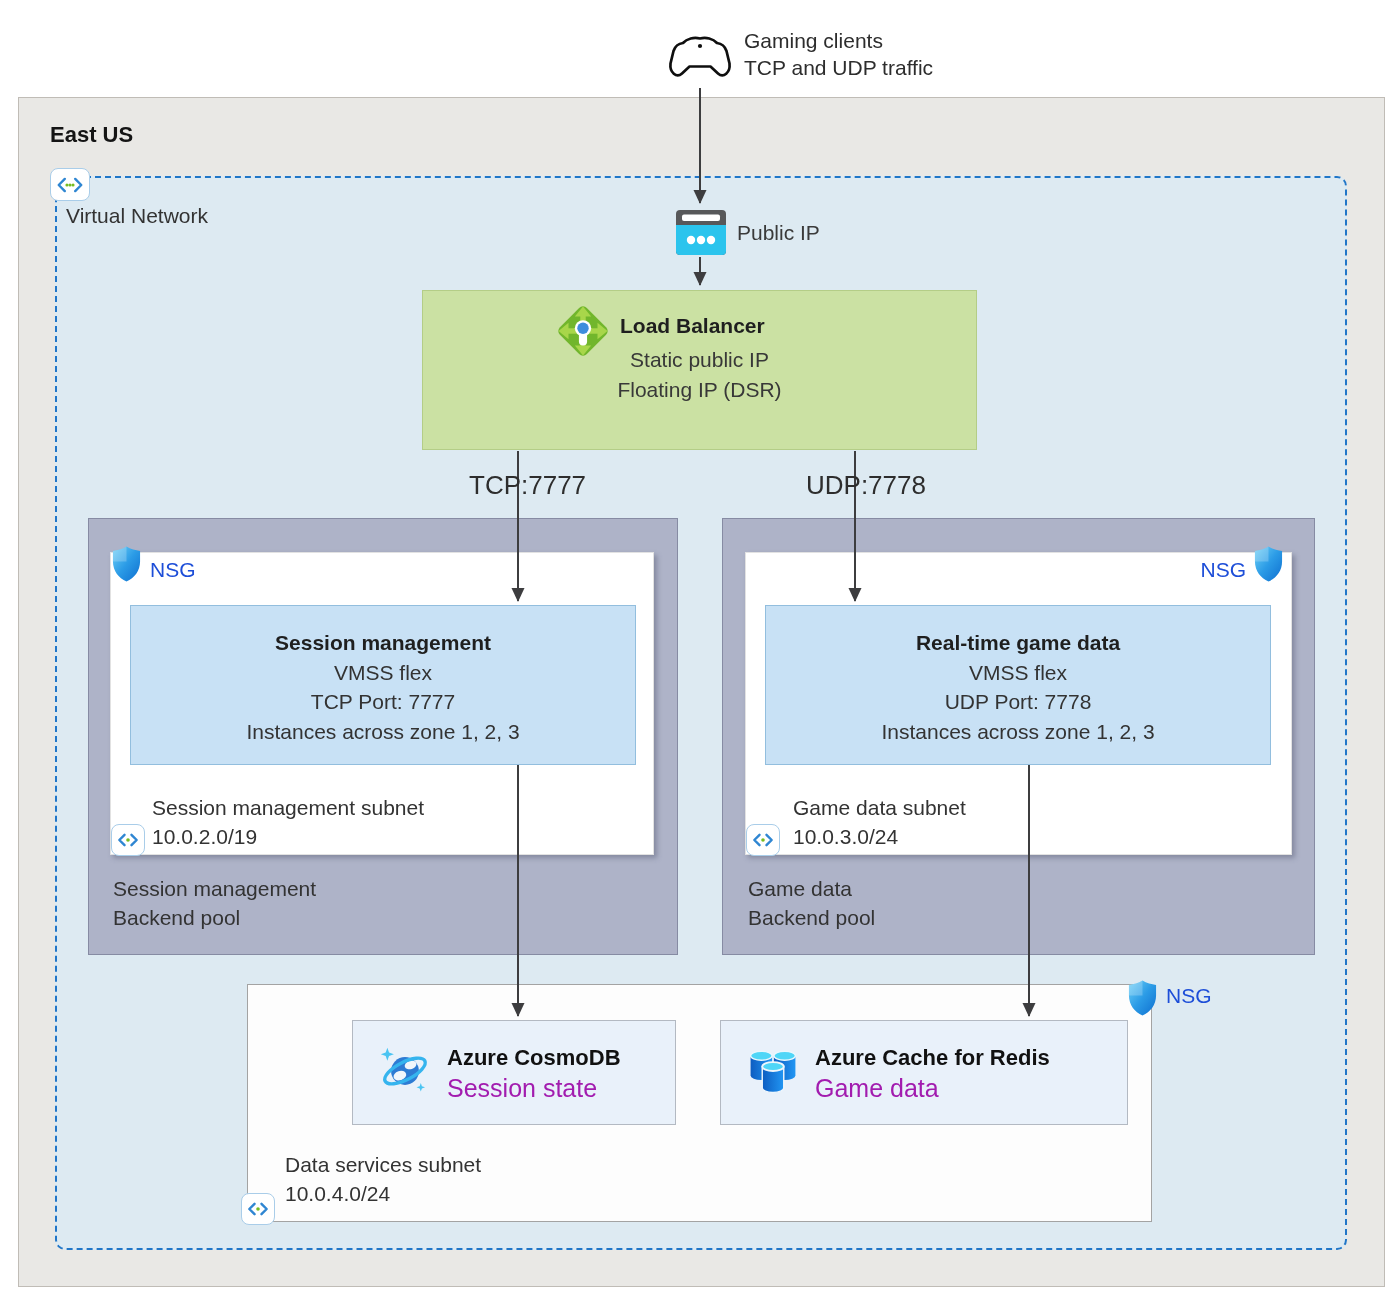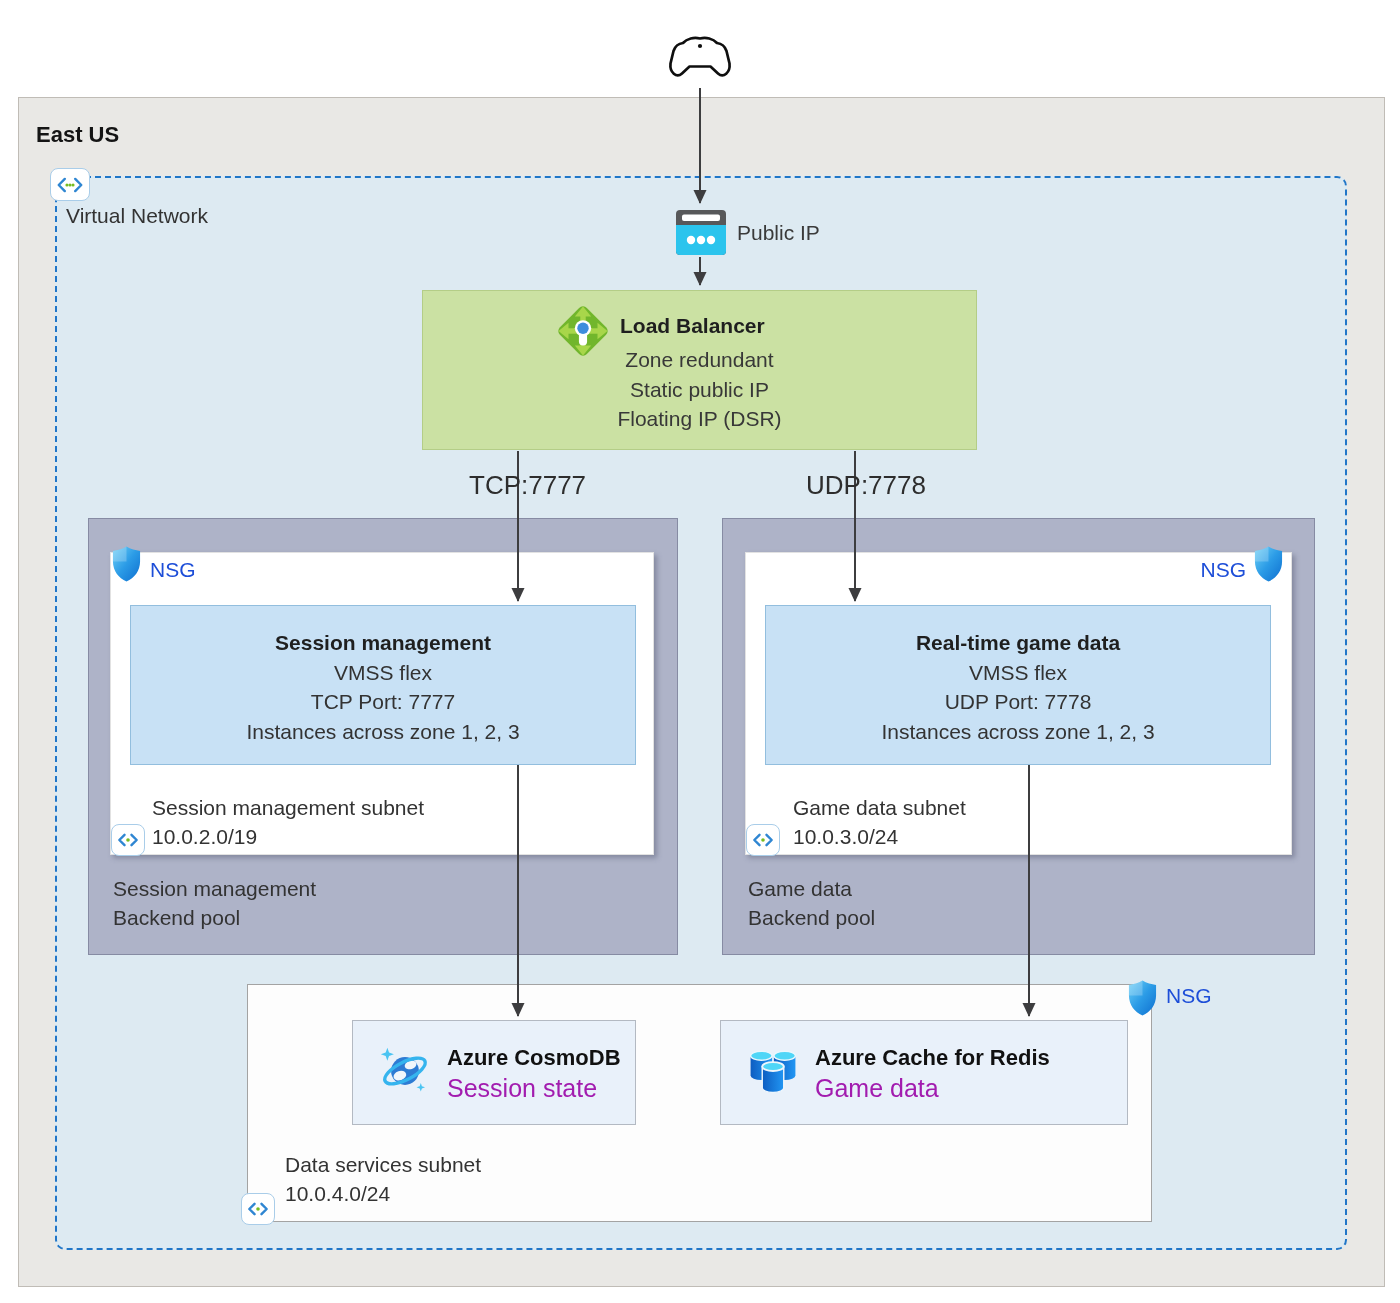--- a/index.html
+++ b/index.html
@@ -3,21 +3,21 @@
 <meta charset="utf-8">
 <style>
   html,body{margin:0;padding:0;background:#ffffff;}
   .canvas{position:relative;width:1400px;height:1303px;overflow:hidden;
           font-family:"Liberation Sans","DejaVu Sans",sans-serif;color:#3a3a3a;background:#ffffff;}
   .abs{position:absolute;}
   .txt{font-size:20px;line-height:29px;white-space:nowrap;}
   .bold{font-weight:bold;color:#1f1f1f;}
 
   .region{left:18px;top:97px;width:1365px;height:1188px;background:#e9e8e5;border:1px solid #c0bcb6;z-index:1;}
-  .region-label{left:36px;top:122px;font-size:22px;font-weight:bold;color:#141414;z-index:7;}
+  .region-label{left:50px;top:122px;font-size:22px;font-weight:bold;color:#141414;z-index:7;}
 
   .vnet{left:55px;top:176px;width:1292px;height:1074px;background:#ddeaf2;border:2px dashed #2076c8;border-radius:10px;z-index:2;box-sizing:border-box;}
   .vnet-label{left:66px;top:201px;font-size:21px;z-index:7;color:#333;}
 
   .icon-chip{background:#ffffff;border:1px solid #a9cde9;border-radius:8px;display:flex;align-items:center;justify-content:center;z-index:8;}
 
   .clients-label{left:744px;top:27px;font-size:21px;line-height:27px;color:#2d2d2d;z-index:7;}
 
   .pip-label{left:737px;top:218px;font-size:21px;z-index:7;}
 
@@ -63,20 +63,24 @@
         <circle cx="22.5" cy="15" r="1.8" fill="#76bc21"></circle>
     </svg>
   </div>
   <div class="abs vnet-label txt">Virtual Network</div>
 
   <div class="abs icon" style="left:668px;top:32px;">
     <svg width="64" height="54" viewBox="0 0 64 54">
       <path d="M15,11 C19,6.5 26,5 32,6.5 C38,5 45,6.5 49,11 C53.5,11.5 57,14.5 58.5,19 L61.5,31.5 C62.5,40.5 55.5,46.5 50,41.5 L42.5,34.5 L21.5,34.5 L14,41.5 C8.5,46.5 1.5,40.5 2.5,31.5 L5.5,19 C7,14.5 10.5,11.5 15,11 Z" fill="#ffffff" stroke="#0f0f0f" stroke-width="2.7" stroke-linejoin="round"></path>
       <circle cx="32" cy="14" r="2.1" fill="#0f0f0f"></circle>
     </svg>
+  </div>
+  <div class="abs clients-label">
+    <div>Gaming clients</div>
+    <div>TCP and UDP traffic</div>
   </div>
 
   <div class="abs icon" style="left:676px;top:210px;">
     <svg width="50" height="45" viewBox="0 0 50 45">
       <rect x="0" y="0" width="50" height="45" rx="4" fill="#57585a"></rect>
       <rect x="6" y="4.5" width="38" height="6.5" rx="2" fill="#ffffff"></rect>
       <path d="M0,15 H50 V41 a4,4 0 0 1 -4,4 H4 a4,4 0 0 1 -4,-4 Z" fill="#2bc4ed"></path>
       <circle cx="15" cy="30" r="4.2" fill="#ffffff"></circle>
         <circle cx="25" cy="30" r="4.2" fill="#ffffff"></circle>
         <circle cx="35" cy="30" r="4.2" fill="#ffffff"></circle>
@@ -94,21 +98,20 @@
       <path d="M32,59 L41,48 L23,48 Z" fill="#a8d64a"></path>
       <path d="M5,32 L16,23 L16,41 Z" fill="#a8d64a"></path>
       <path d="M59,32 L48,23 L48,41 Z" fill="#a8d64a"></path>
       <rect x="27.5" y="28" width="9" height="20" rx="4.5" fill="#ffffff"></rect>
       <circle cx="32" cy="29" r="9" fill="#ffffff"></circle>
       <circle cx="32" cy="29" r="6.3" fill="#3e8ddd"></circle>
     </svg>
   </div>
   <div class="abs lb-title">Load Balancer</div>
   <div class="abs lb-lines">
-    <div>Zone redundant</div>
     <div>Static public IP</div>
     <div>Floating IP (DSR)</div>
   </div>
 
   <div class="abs port-label" style="left:469px;top:470px;">TCP:7777</div>
   <div class="abs port-label" style="left:806px;top:470px;">UDP:7778</div>
 
   <div class="abs pool-box" style="left:88px;top:518px;width:590px;height:437px;"></div>
   <div class="abs subnet-white" style="left:110px;top:552px;width:544px;height:303px;"></div>
   <div class="abs icon" style="left:111px;top:545px;">
@@ -194,21 +197,21 @@
             <stop offset="0.5" stop-color="#2b9be6"></stop>
             <stop offset="1" stop-color="#0e6fd0"></stop>
       </linearGradient>
         </defs>
       <path d="M16,1 C20,3.5 25.5,5 30,5.5 V16.5 C30,26 24.3,33.6 16,37 C7.7,33.6 2,26 2,16.5 V5.5 C6.5,5 12,3.5 16,1 Z" fill="url(#shg3)"></path>
       <path d="M16,1 C12,3.5 6.5,5 2,5.5 V16.5 L16,16.5 Z" fill="#ffffff" opacity="0.22"></path>
     </svg>
   </div>
   <div class="abs nsg-label" style="left:1166px;top:984px;">NSG</div>
 
-  <div class="abs svc-card" style="left:352px;width:284px;">
+  <div class="abs svc-card" style="left:352px;width:324px;">
     <span class="icon">
       <svg width="52" height="52" viewBox="0 0 56 56">
         <circle cx="28" cy="28" r="15" fill="#2e7bd3"></circle>
         <ellipse cx="22.5" cy="33" rx="7" ry="5" fill="#f2f6fb" transform="rotate(-18 22.5 33)"></ellipse>
         <ellipse cx="34" cy="21.5" rx="6.5" ry="4.5" fill="#f2f6fb" transform="rotate(-18 34 21.5)"></ellipse>
         <ellipse cx="28" cy="28" rx="24" ry="9.5" fill="none" stroke="#35b4ee" stroke-width="3.6" transform="rotate(-27 28 28)"></ellipse>
         <path d="M9,3 L10.8,8.2 L16,10 L10.8,11.8 L9,17 L7.2,11.8 L2,10 L7.2,8.2 Z" fill="#4ac4f2"></path>
         <path d="M45,41 L46.2,44.4 L49.6,45.6 L46.2,46.8 L45,50.2 L43.8,46.8 L40.4,45.6 L43.8,44.4 Z" fill="#4ac4f2"></path>
       </svg>
     </span>

